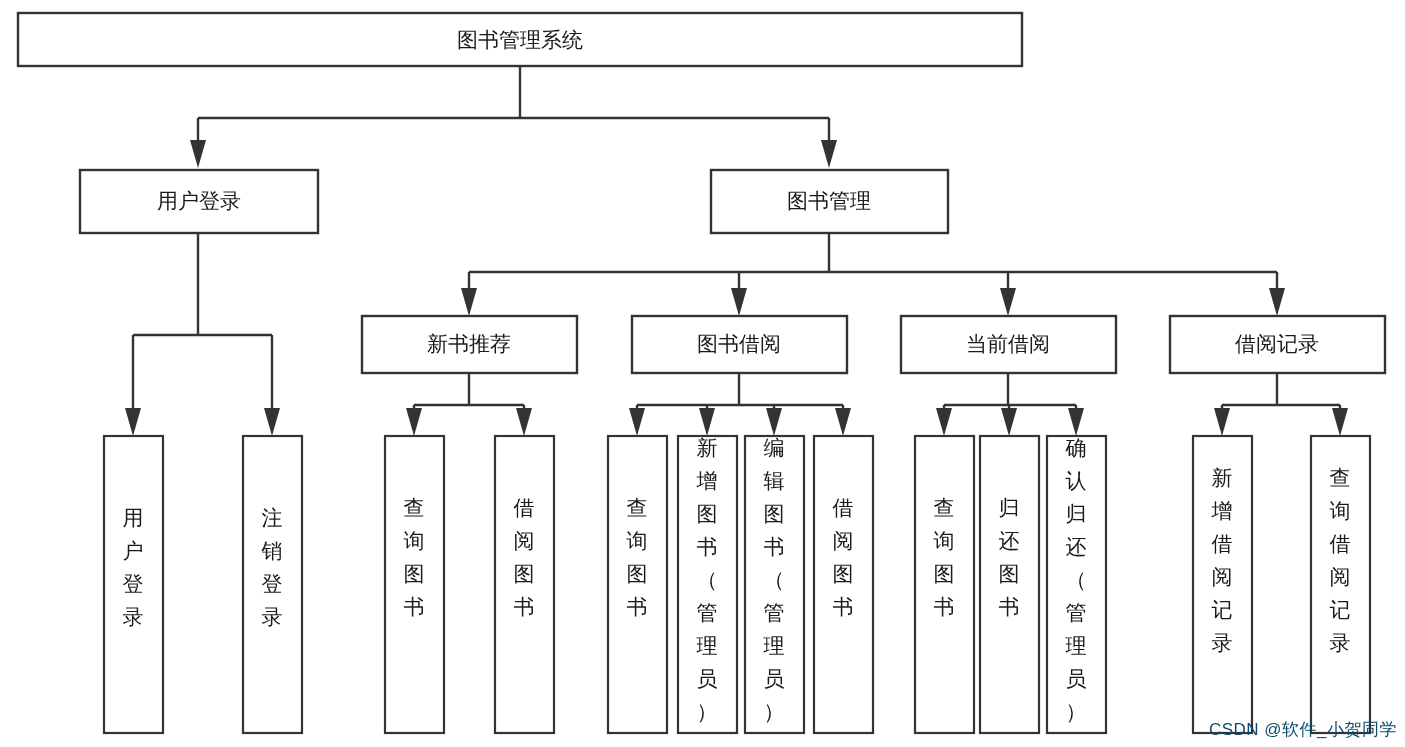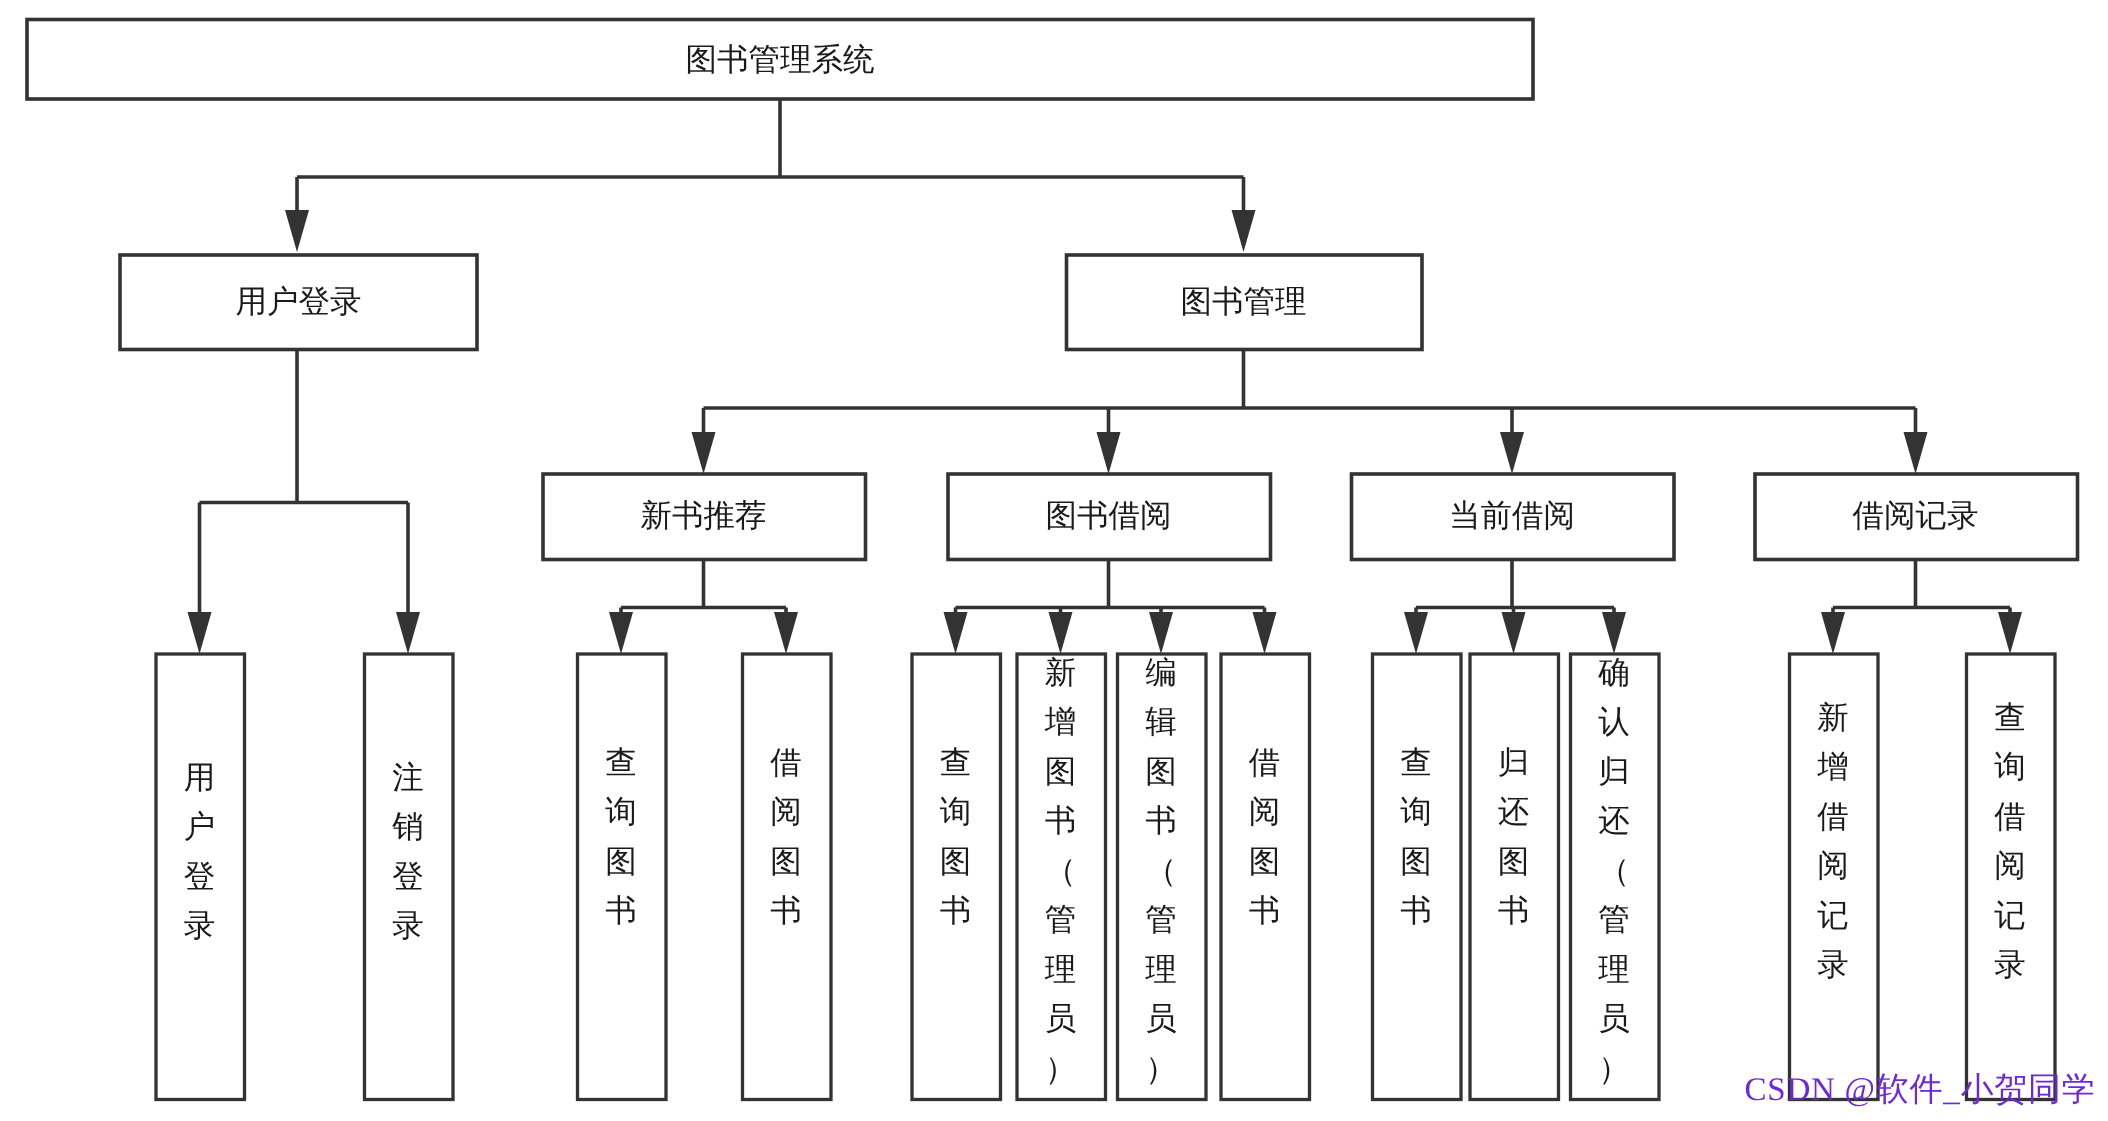--- a/index.html
+++ b/index.html
@@ -57,23 +57,23 @@
   .node-label-v {
     font-family: "DejaVu Sans", "Liberation Sans", sans-serif;
     font-size: 21px;
     fill: #1a1a1a;
     text-anchor: middle;
   }
   .watermark {
     position: absolute;
     right: 8px;
     bottom: 6px;
-    font-family: Liberation Serif, serif;
-    font-size: 22px;
-    color: #6d28d9;
+    font-family: Liberation Sans, sans-serif;
+    font-size: 17px;
+    color: #0c4a6e;
     letter-spacing: 0.5px;
     white-space: nowrap;
     user-select: none;
   }
 </style>
 </head>
 <body>
 
 <div id="diagram-root">
 

